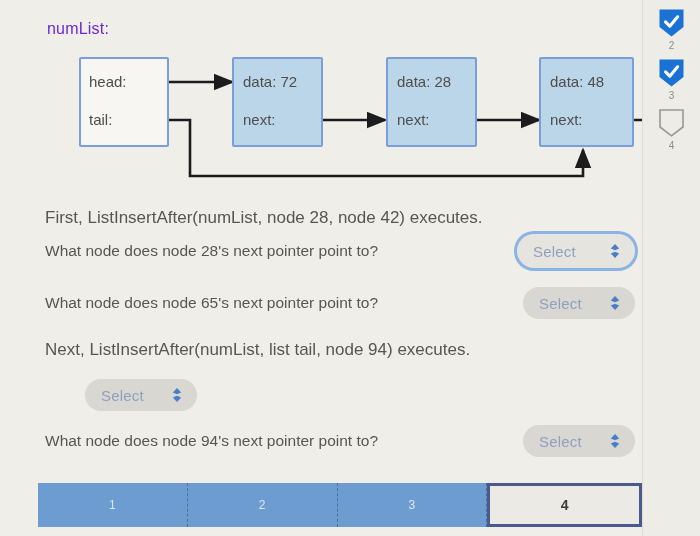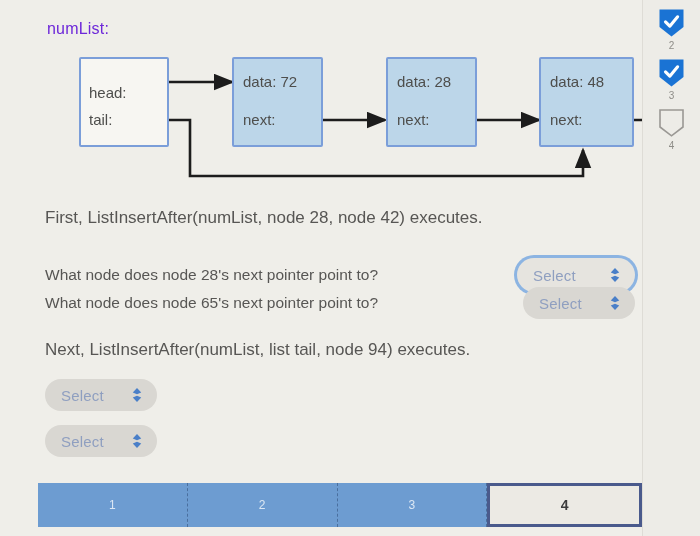--- a/index.html
+++ b/index.html
@@ -128,20 +128,21 @@
     width: 112px;
     height: 32px;
     border-radius: 17px;
     background: #d9d7d2;
     display: flex;
     align-items: center;
     justify-content: space-between;
     padding: 0 14px 0 16px;
     border: none;
     font-family: "Liberation Sans", sans-serif;
+    margin-left: 40px;
   }
   .select-pill.focused {
     background: #e6e4df;
     box-shadow: 0 0 0 3px #8cb4e2;
     width: 118px;
     height: 34px;
   }
   .select-label {
     font-size: 15px;
     color: #8f9fc0;
@@ -207,40 +208,40 @@
       <line x1="290" y1="120" x2="385" y2="120" stroke="#1c1c1c" stroke-width="2.6" marker-end="url(#arrow)"></line>
 
       <line x1="443" y1="120" x2="539" y2="120" stroke="#1c1c1c" stroke-width="2.6" marker-end="url(#arrow)"></line>
 
       <line x1="597" y1="120" x2="642" y2="120" stroke="#1c1c1c" stroke-width="2.6"></line>
 
       <path d="M118,120 L190,120 L190,176 L583,176 L583,150" fill="none" stroke="#1c1c1c" stroke-width="2.6" marker-end="url(#arrow)"></path>
     </svg>
 
     <div class="nodebox headtail" style="left:79px; top:57px; width:90px; height:90px;"></div>
-    <div class="field" style="left:89px; top:84px;">head:</div>
+    <div class="field" style="left:89px; top:73px;">head:</div>
     <div class="field" style="left:89px; top:111px;">tail:</div>
 
     <div class="nodebox datanode" style="left:232px; top:57px; width:91px; height:90px;"></div>
     <div class="field" style="left:243px; top:73px;">data: 72</div>
     <div class="field" style="left:243px; top:111px;">next:</div>
 
     <div class="nodebox datanode" style="left:386px; top:57px; width:91px; height:90px;"></div>
     <div class="field" style="left:397px; top:73px;">data: 28</div>
     <div class="field" style="left:397px; top:111px;">next:</div>
 
     <div class="nodebox datanode" style="left:539px; top:57px; width:95px; height:90px;"></div>
     <div class="field" style="left:550px; top:73px;">data: 48</div>
     <div class="field" style="left:550px; top:111px;">next:</div>
   </div>
 
   <div class="qblock" style="top:200px;">
     <div class="qlead" style="top:8px;">First, ListInsertAfter(numList, node 28, node 42) executes.</div>
 
-    <div class="qrow" style="top:58px;gap:41px;">
+    <div class="qrow" style="top:34px;gap:41px;">
       <span class="qtext">What node does node 28's next pointer point to?</span>
       <button class="select-pill focused">
         <span class="select-label">Select</span>
         <svg class="select-chev" viewBox="0 0 12 16">
           <path d="M6 1 L10.2 5.6 L6 7.2 L1.8 5.6 Z" fill="#4a7fc8"></path>
           <path d="M6 15 L1.8 10.4 L6 8.8 L10.2 10.4 Z" fill="#4a7fc8"></path>
         </svg>
       </button>
     </div>
 
@@ -263,20 +264,21 @@
       <button class="select-pill">
         <span class="select-label">Select</span>
         <svg class="select-chev" viewBox="0 0 12 16">
           <path d="M6 1 L10.2 5.6 L6 7.2 L1.8 5.6 Z" fill="#4a7fc8"></path>
           <path d="M6 15 L1.8 10.4 L6 8.8 L10.2 10.4 Z" fill="#4a7fc8"></path>
         </svg>
       </button>
     </div>
 
     <div class="qrow" style="top:86px;">
+      <span class="qtext">What node does node 94's next pointer point to?</span>
       <button class="select-pill">
         <span class="select-label">Select</span>
         <svg class="select-chev" viewBox="0 0 12 16">
           <path d="M6 1 L10.2 5.6 L6 7.2 L1.8 5.6 Z" fill="#4a7fc8"></path>
           <path d="M6 15 L1.8 10.4 L6 8.8 L10.2 10.4 Z" fill="#4a7fc8"></path>
         </svg>
       </button>
     </div>
   </div>
 

